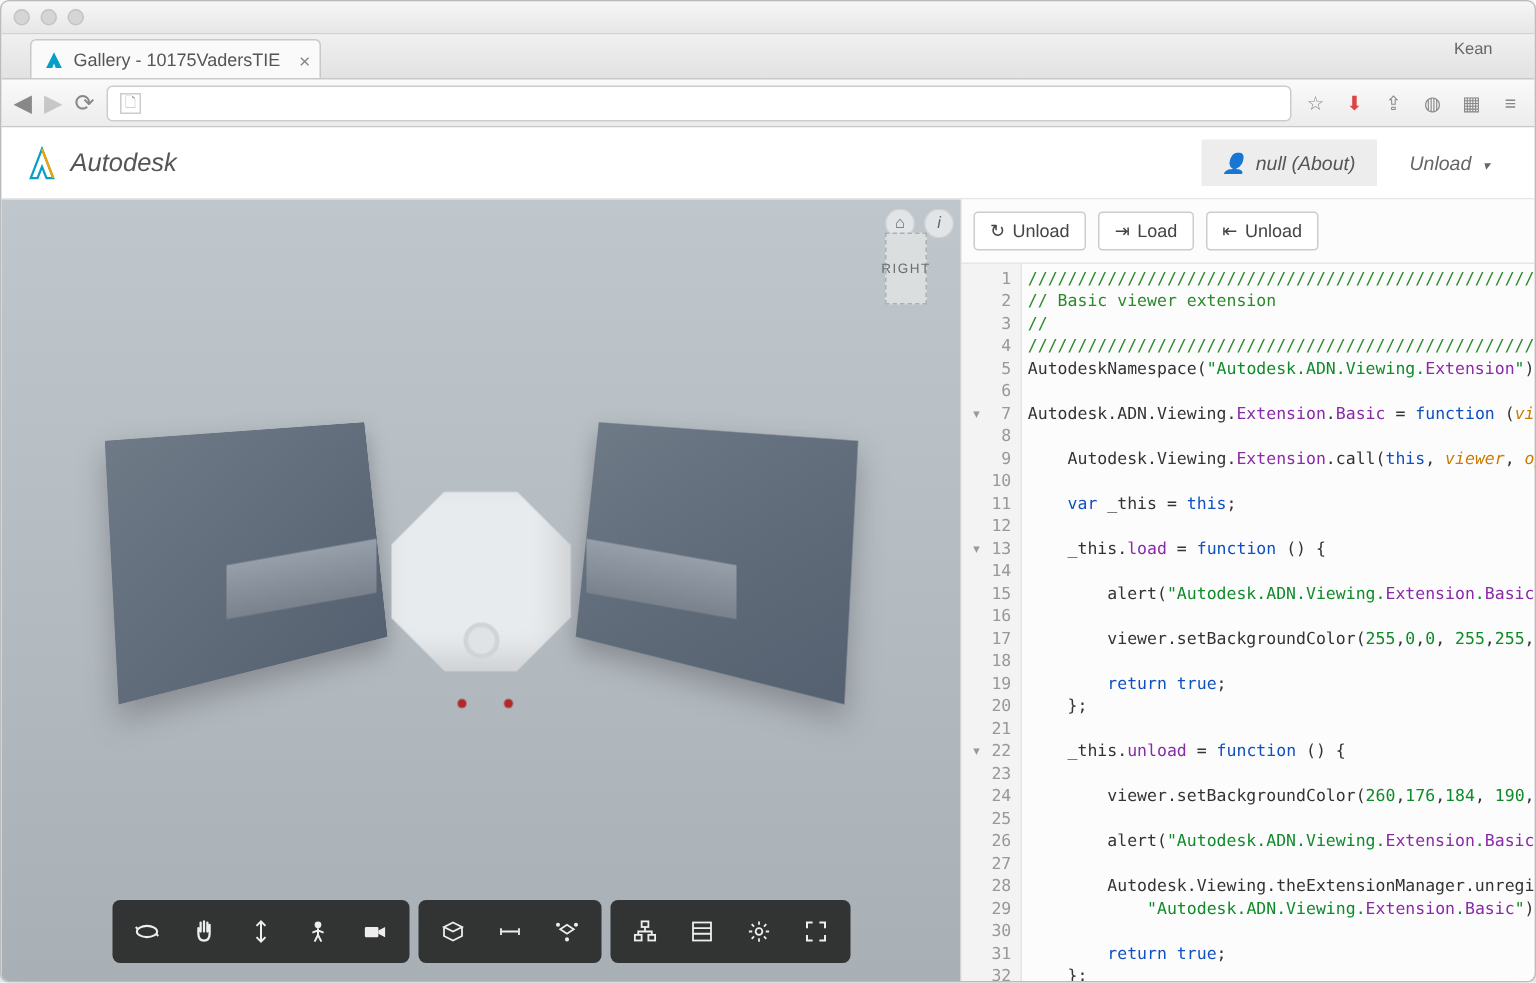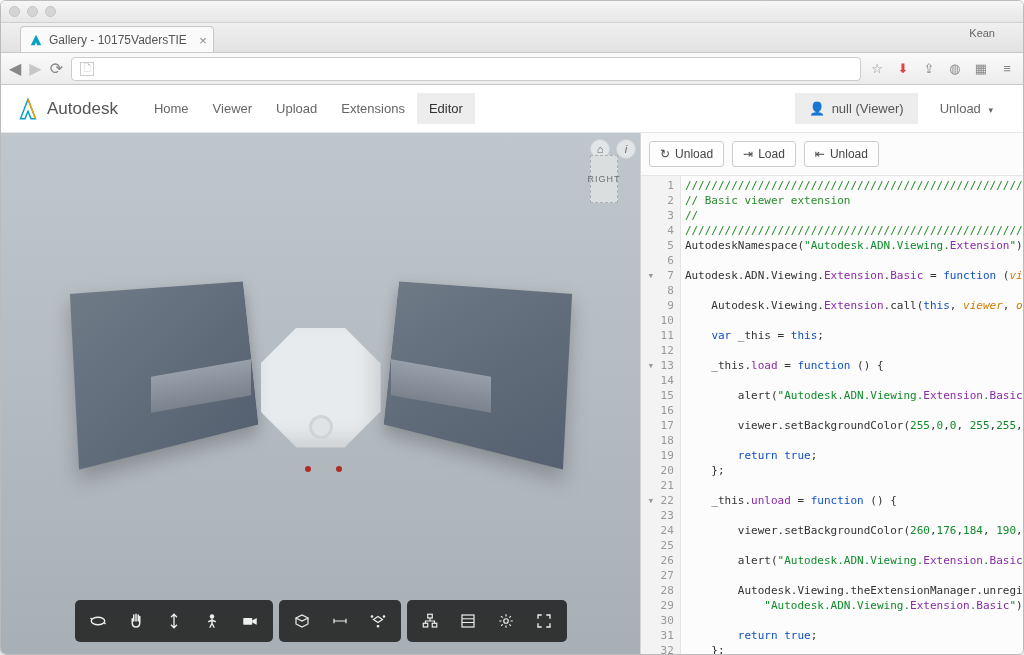--- a/index.html
+++ b/index.html
@@ -11,21 +11,21 @@
 .tabbar { height: 30px; background: linear-gradient(#f0f0f0,#e2e2e2); border-bottom: 1px solid #c8c8c8; display: flex; align-items: flex-end; padding-left: 19px; position: relative; }
 .tab { background: #fafafa; border: 1px solid #c8c8c8; border-bottom: none; border-radius: 4px 4px 0 0; height: 26px; padding: 0 26px 0 8px; display: flex; align-items: center; gap: 6px; font-size: 12px; color: #555; position: relative; min-width: 170px; }
 .tab .favicon { width:14px; height:14px; }
 .tab .close { position:absolute; right:6px; top:6px; color:#888; font-size:13px; }
 .username-top { position:absolute; right:28px; top:4px; font-size:11px; color:#666; }
 .addrbar { height: 32px; background: linear-gradient(#fafafa,#ececec); border-bottom: 1px solid #c8c8c8; display: flex; align-items: center; padding: 0 8px; gap: 8px; }
 .nav-arrows { display:flex; gap:8px; color:#888; font-size:16px; }
 .url-field { flex:1; height:24px; background:#fff; border:1px solid #ccc; border-radius:4px; display:flex; align-items:center; padding:0 8px; font-size:12px; color:#555; gap:6px; }
 .right-icons { display:flex; gap:10px; color:#888; align-items:center; }
 .ri { width:16px; height:16px; display:flex; align-items:center; justify-content:center; font-size:13px; }
-.menubar { height: 48px; background:#fff; border-bottom:1px solid #e5e5e5; display:flex; align-items:center; padding:0 18px; gap:10px; }
+.menubar { height: 48px; background:#fff; border-bottom:1px solid #e5e5e5; display:flex; align-items:center; padding:0 18px; gap:10px;font-style:italic; }
 .brand { display:flex; align-items:center; gap:10px; margin-right:14px; }
 .alogo { width:18px; height:24px; }
 .brand-name { font-size:17px; color:#555; }
 .mitem { padding: 8px 12px; color:#666; font-size:13px; cursor:pointer; }
 .mitem.active { background:#ededed; color:#333; }
 .spacer { flex:1; }
 .userbox { background:#ededed; padding:8px 14px; color:#555; display:flex; align-items:center; gap:6px; }
 .content { display:flex; height: calc(100% - 22px - 30px - 32px - 48px); }
 .viewerpane { flex:1; background: linear-gradient(#bfc6cc,#a8afb5); position:relative; display:flex; align-items:center; justify-content:center; border-right:1px solid #d5d5d5; }
 .viewcube { position:absolute; top:22px; right:22px; width:28px; height:48px; background:#dadedf; border:1px dashed #aab0b3; display:flex; align-items:center; justify-content:center; font-size:9px; color:#6a6f72; letter-spacing:1px; }
@@ -102,31 +102,24 @@
   </div>
 
   <div class="menubar">
     <div class="brand">
       <svg class="alogo" viewBox="0 0 24 30">
           <path d="M2 28 L12 2 L22 28 L16 28 L12 18 L8 28 Z" fill="none" stroke="#06a0c7" stroke-width="2"></path>
           <path d="M12 2 L22 28" stroke="#f4a300" stroke-width="2"></path>
         </svg>
       <span class="brand-name">Autodesk</span>
     </div>
-    <div id="nav-items" style="display:flex;">
-        <div class="mitem">Home</div>
-        <div class="mitem">Viewer</div>
-        <div class="mitem">Upload</div>
-        <div class="mitem">Extensions</div>
-        <div class="mitem active">Editor</div>
-      </div>
     <div class="spacer"></div>
     <div class="userbox">
       <span>👤</span>
-      <span>null (Viewer)</span>
+      <span>null (About)</span>
     </div>
     <div class="mitem">
       <span>Unload</span>
       <span style="font-size:9px; margin-left:4px;">▾</span>
     </div>
   </div>
 
   <div class="content">
 
     <div class="viewerpane">

